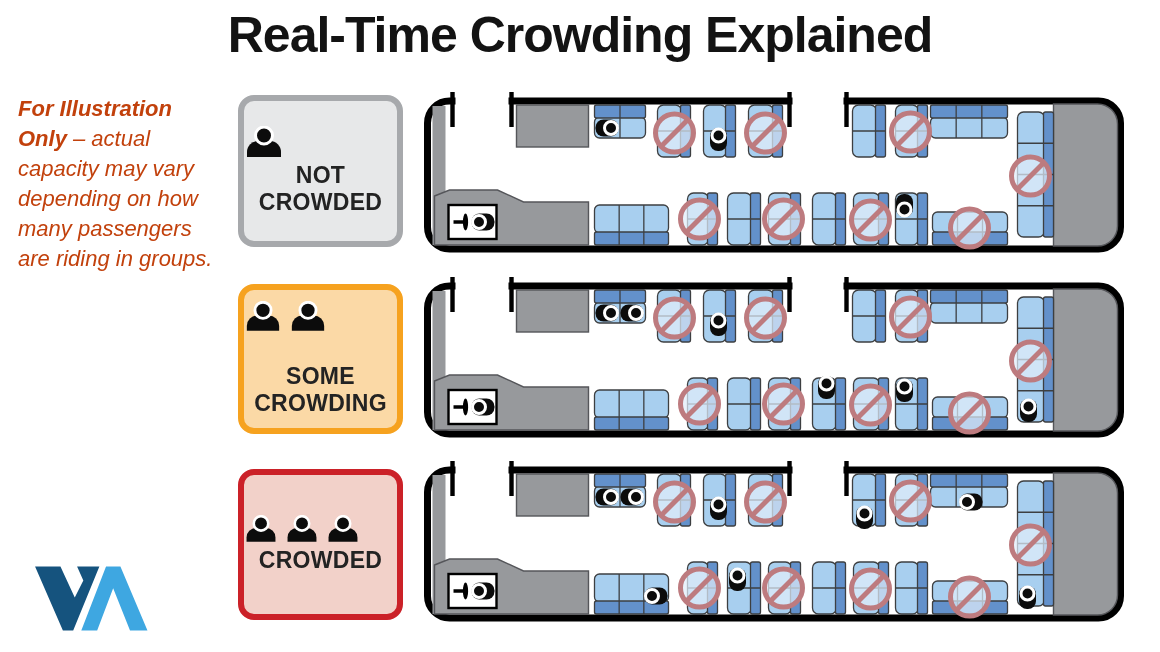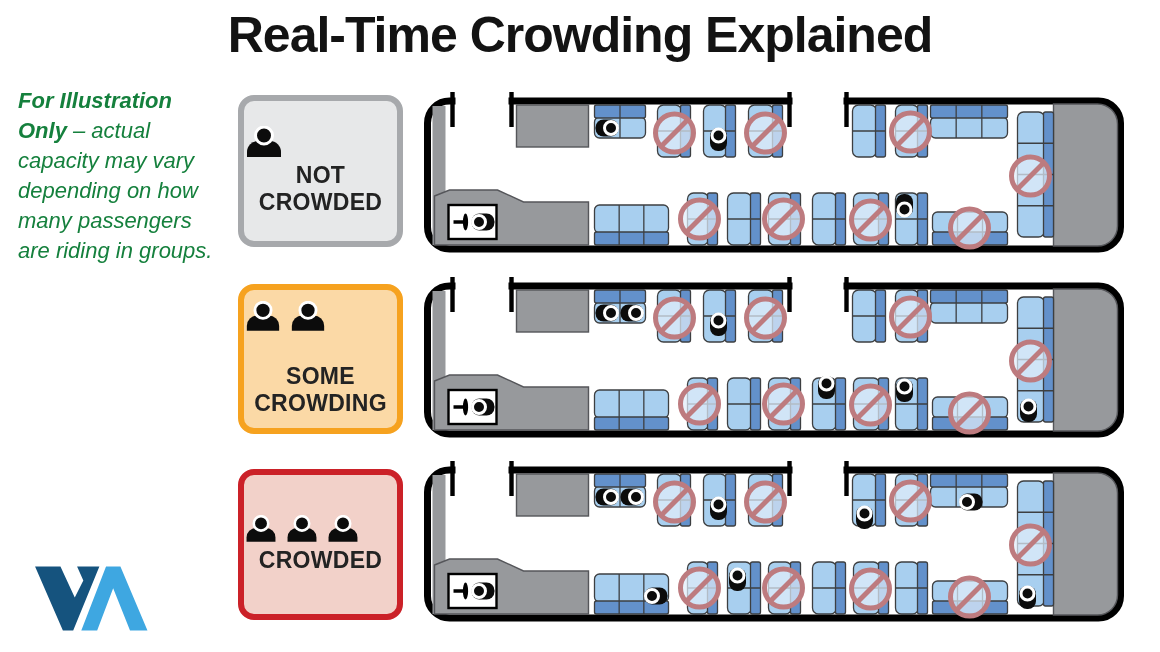--- a/index.html
+++ b/index.html
@@ -1,21 +1,21 @@
 <!DOCTYPE html>
 <html><head>
 <meta charset="utf-8">
 <style>
   html,body{margin:0;padding:0;background:#fff;}
   .canvas{position:relative;width:1160px;height:652px;background:#ffffff;overflow:hidden;
           font-family:"Liberation Sans",sans-serif;}
   .title{position:absolute;top:6px;left:0;width:100%;text-align:center;
          font-size:50px;font-weight:bold;letter-spacing:-1px;color:#131313;}
-  .disclaimer{position:absolute;left:18px;top:86px;width:204px;font-size:22px;
-              font-style:italic;line-height:30px;color:#15803d;}
+  .disclaimer{position:absolute;left:18px;top:94px;width:204px;font-size:22px;
+              font-style:italic;line-height:30px;color:#c2410c;}
   .disclaimer b{font-weight:bold;}
   .badge{position:absolute;left:238px;width:165px;box-sizing:border-box;border-radius:16px;
          display:flex;flex-direction:column;justify-content:center;gap:5px;}
   .badge-people{display:flex;flex-direction:row;gap:7px;align-items:flex-end;}
   .badge-label{font-weight:bold;font-size:23px;line-height:27px;text-align:center;
                color:#232323;letter-spacing:0.3px;}
   .bus-svg{position:absolute;left:424px;width:700px;height:164px;}
   .logo{position:absolute;left:30px;top:554px;width:128px;height:80px;}
 </style>
 </head>

